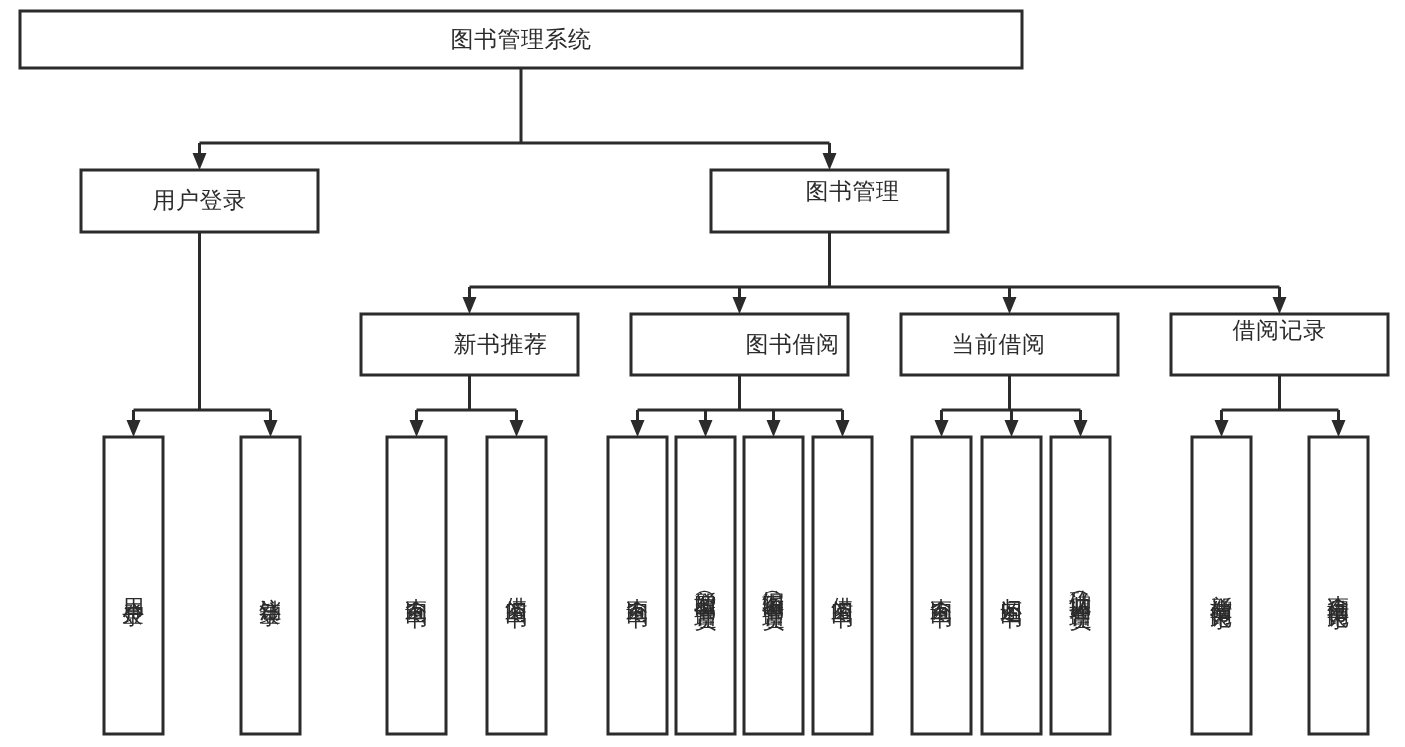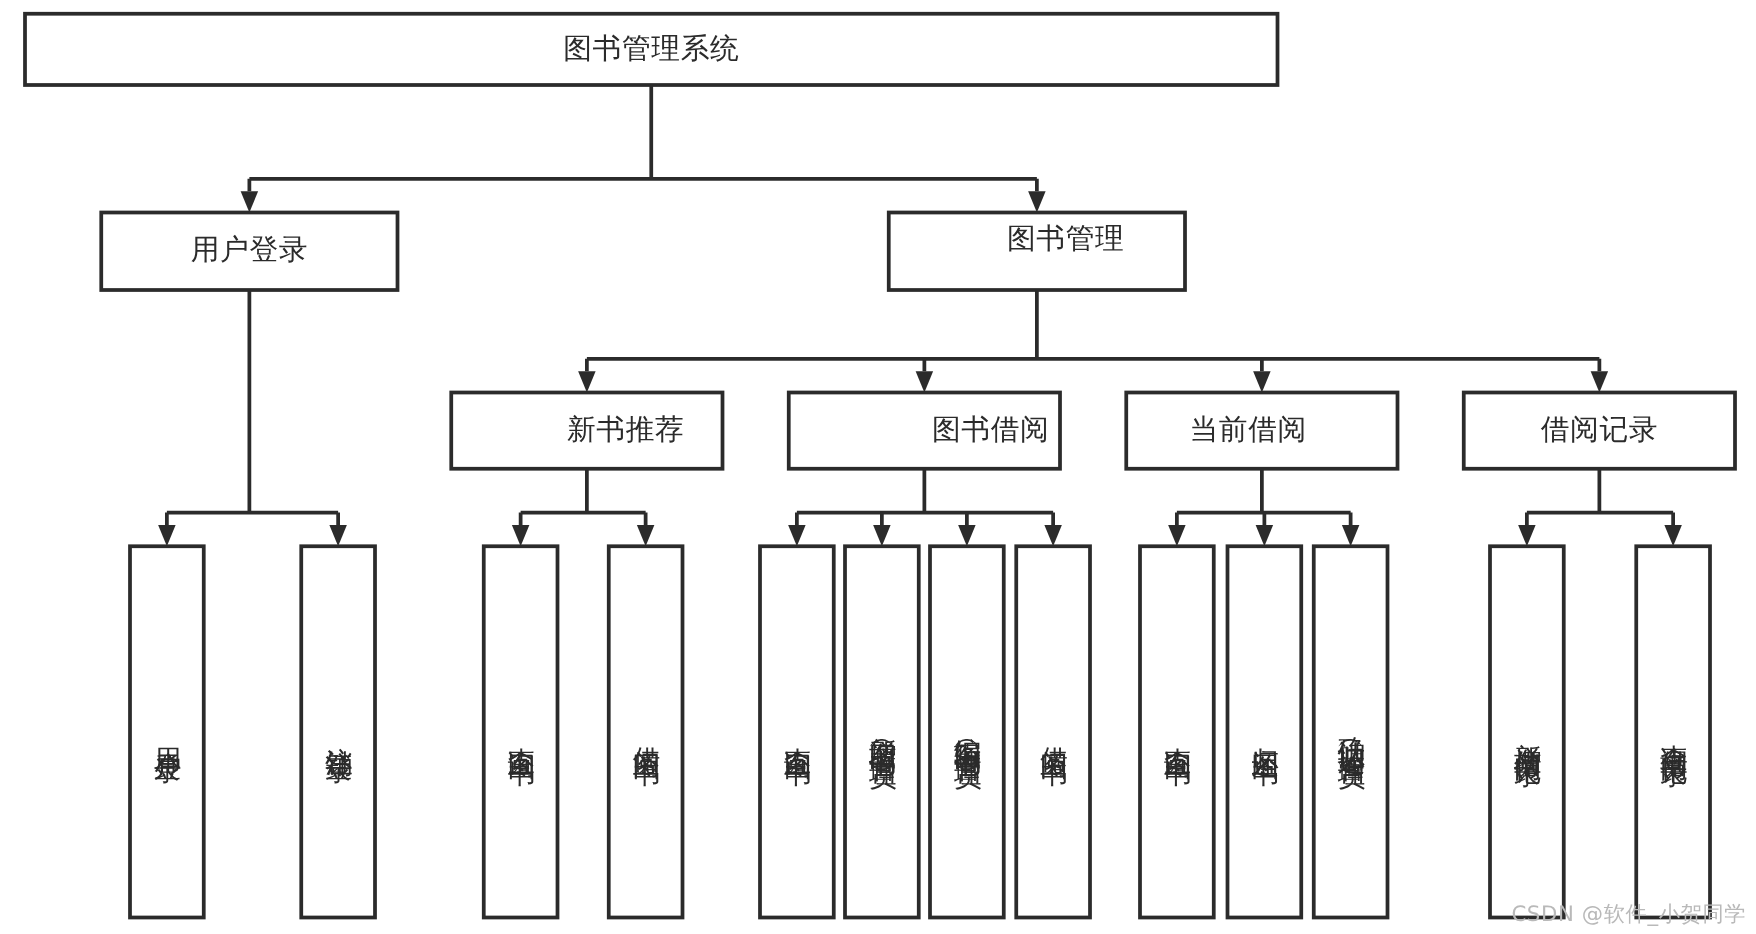--- a/index.html
+++ b/index.html
@@ -162,30 +162,29 @@
       </g>
   </svg>
 
   <div id="labels">
       <div class="node-label horiz title-label" style="left: 20px; top: 11px; width: 1002px; height: 57px;">图书管理系统</div>
       <div class="node-label horiz" style="left: 81px; top: 170px; width: 237px; height: 62px;">用户登录</div>
       <div class="node-label horiz" style="left: 711px; top: 170px; width: 237px; height: 44px; padding-left: 46px;">图书管理</div>
       <div class="node-label horiz" style="left: 361px; top: 314px; width: 217px; height: 61px; margin-left: 31px;">新书推荐</div>
       <div class="node-label horiz" style="left: 669px; top: 314px; width: 247px; height: 61px;">图书借阅</div>
       <div class="node-label horiz" style="left: 901px; top: 314px; width: 195px; height: 61px;">当前借阅</div>
-      <div class="node-label horiz" style="left: 1171px; top: 314px; width: 217px; height: 61px;">借阅记录</div>
+      <div class="node-label horiz" style="left: 1171px; top: 300px; width: 217px; height: 61px;">借阅记录</div>
       <div class="node-label vert" style="left: 104px; top: 437px; width: 59px; height: 297px;">用户登录</div>
       <div class="node-label vert" style="left: 241px; top: 437px; width: 59px; height: 297px;">注销登录</div>
       <div class="node-label vert" style="left: 387px; top: 437px; width: 59px; height: 297px;">查询图书</div>
       <div class="node-label vert" style="left: 487px; top: 437px; width: 59px; height: 297px;">借阅图书</div>
       <div class="node-label vert" style="left: 608px; top: 437px; width: 59px; height: 297px;">查询图书</div>
       <div class="node-label vert" style="left: 676px; top: 437px; width: 59px; height: 297px;">新增图书（管理员）</div>
       <div class="node-label vert" style="left: 744px; top: 437px; width: 59px; height: 297px;">编辑图书（管理员）</div>
       <div class="node-label vert" style="left: 813px; top: 437px; width: 59px; height: 297px;">借阅图书</div>
       <div class="node-label vert" style="left: 912px; top: 437px; width: 59px; height: 297px;">查询图书</div>
       <div class="node-label vert" style="left: 982px; top: 437px; width: 59px; height: 297px;">归还图书</div>
       <div class="node-label vert" style="left: 1051px; top: 437px; width: 59px; height: 297px;">确认归还（管理员）</div>
       <div class="node-label vert" style="left: 1192px; top: 437px; width: 59px; height: 297px;">新增借阅记录</div>
       <div class="node-label vert" style="left: 1309px; top: 437px; width: 59px; height: 297px;">查询借阅记录</div>
     </div>
 
-  <div class="watermark">CSDN @软件_小贺同学</div>
 </div>
 
 </body></html>

